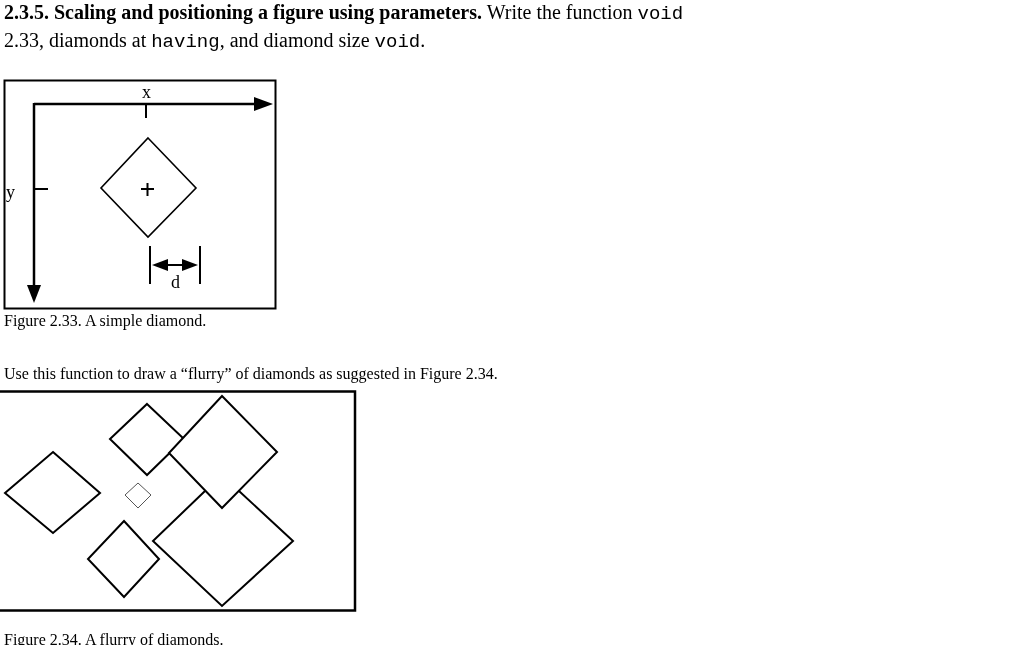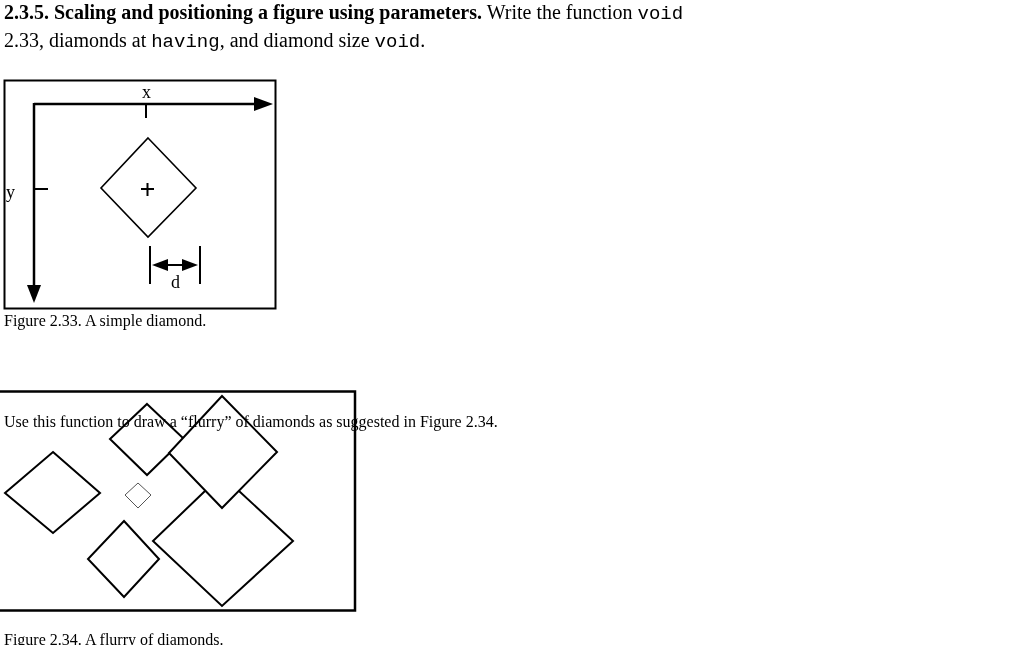--- a/index.html
+++ b/index.html
@@ -54,14 +54,14 @@
   <rect x="-2" y="391.5" width="357" height="219" fill="none" stroke="#000" stroke-width="2.5"></rect>
   <polygon points="53,452 100,493 53,533 5,493" fill="none" stroke="#000" stroke-width="2"></polygon>
   <polygon points="147,404 184,439 147,475 110,439" fill="none" stroke="#000" stroke-width="2"></polygon>
   <polygon points="222,396 277,452 222,508 169,453" fill="#fff" stroke="#000" stroke-width="2"></polygon>
   <polygon points="138,483 151,495 138,508 125,495" fill="none" stroke="#555" stroke-width="1"></polygon>
   <polygon points="124,521 159,559 124,597 88,559" fill="none" stroke="#000" stroke-width="2"></polygon>
   <polyline points="205,491 153,541 222,606 293,541 239,491" fill="none" stroke="#000" stroke-width="2"></polyline>
 </svg>
 
 <div class="caption" style="top:312px;">Figure 2.33. A simple diamond.</div>
-<div class="caption" style="top:365px;margin-top:48px;">Use this function to draw a “flurry” of diamonds as suggested in Figure 2.34.</div>
+<div class="caption" style="top:365px;">Use this function to draw a “flurry” of diamonds as suggested in Figure 2.34.</div>
 <div class="caption" style="top:614px;margin-top:17px;">Figure 2.34. A flurry of diamonds.</div>
 
 </body></html>

